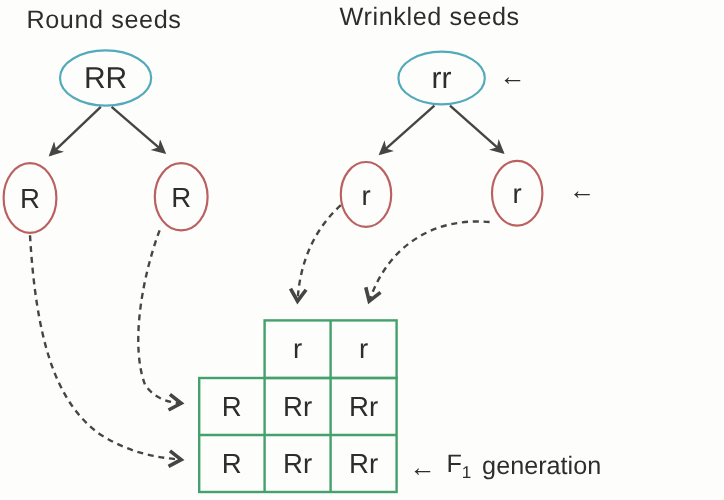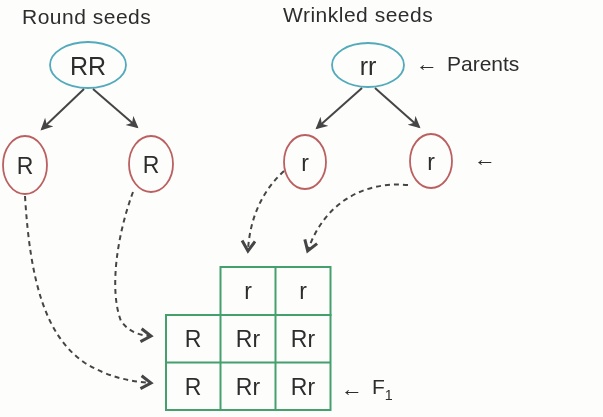--- a/index.html
+++ b/index.html
@@ -86,28 +86,28 @@
   <div class="txt genotype" style="left:88px;top:66px;font-size:25px;">RR</div>
   <div class="txt genotype" style="left:368px;top:66px;font-size:25px;">rr</div>
 
   <div class="txt genotype" style="left:25px;top:166px;">R</div>
   <div class="txt genotype" style="left:151px;top:165px;">R</div>
   <div class="txt genotype" style="left:305px;top:163px;">r</div>
   <div class="txt genotype" style="left:431px;top:162px;">r</div>
 
   <div class="txt side-label" style="left:416px;top:64px;">
     <span class="arrow-glyph">←</span>
-    <span>Parents</span>
   </div>
   <div class="txt side-label" style="left:474px;top:159px;">
     <span class="arrow-glyph">←</span>
   </div>
   <div class="txt side-label" style="left:341px;top:389px;">
     <span class="arrow-glyph">←</span>
     <span><span>F</span><sub>1</sub></span>
+    <span>generation</span>
   </div>
 
   <div class="txt cell-text" style="left:248px;top:291px;">r</div>
   <div class="txt cell-text" style="left:303px;top:291px;">r</div>
 
   <div class="txt cell-text" style="left:193px;top:339px;">R</div>
   <div class="txt cell-text" style="left:248px;top:339px;">Rr</div>
   <div class="txt cell-text" style="left:303px;top:339px;">Rr</div>
 
   <div class="txt cell-text" style="left:193px;top:387px;">R</div>

